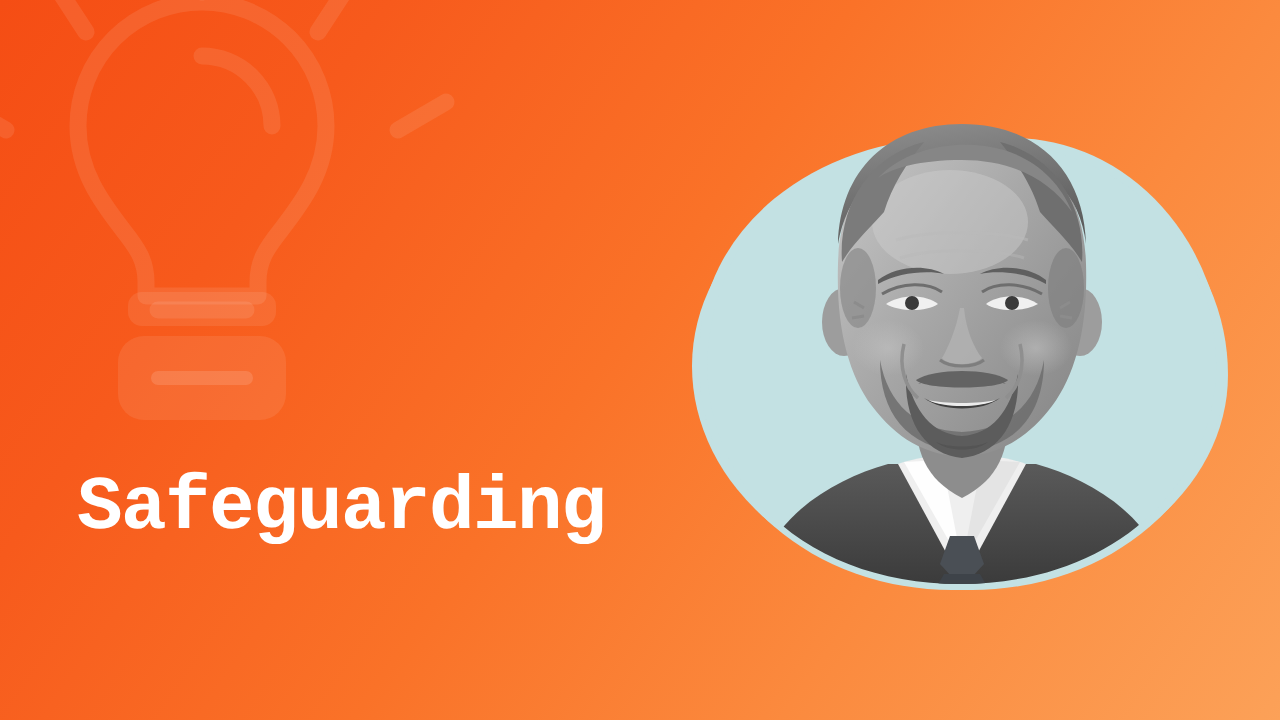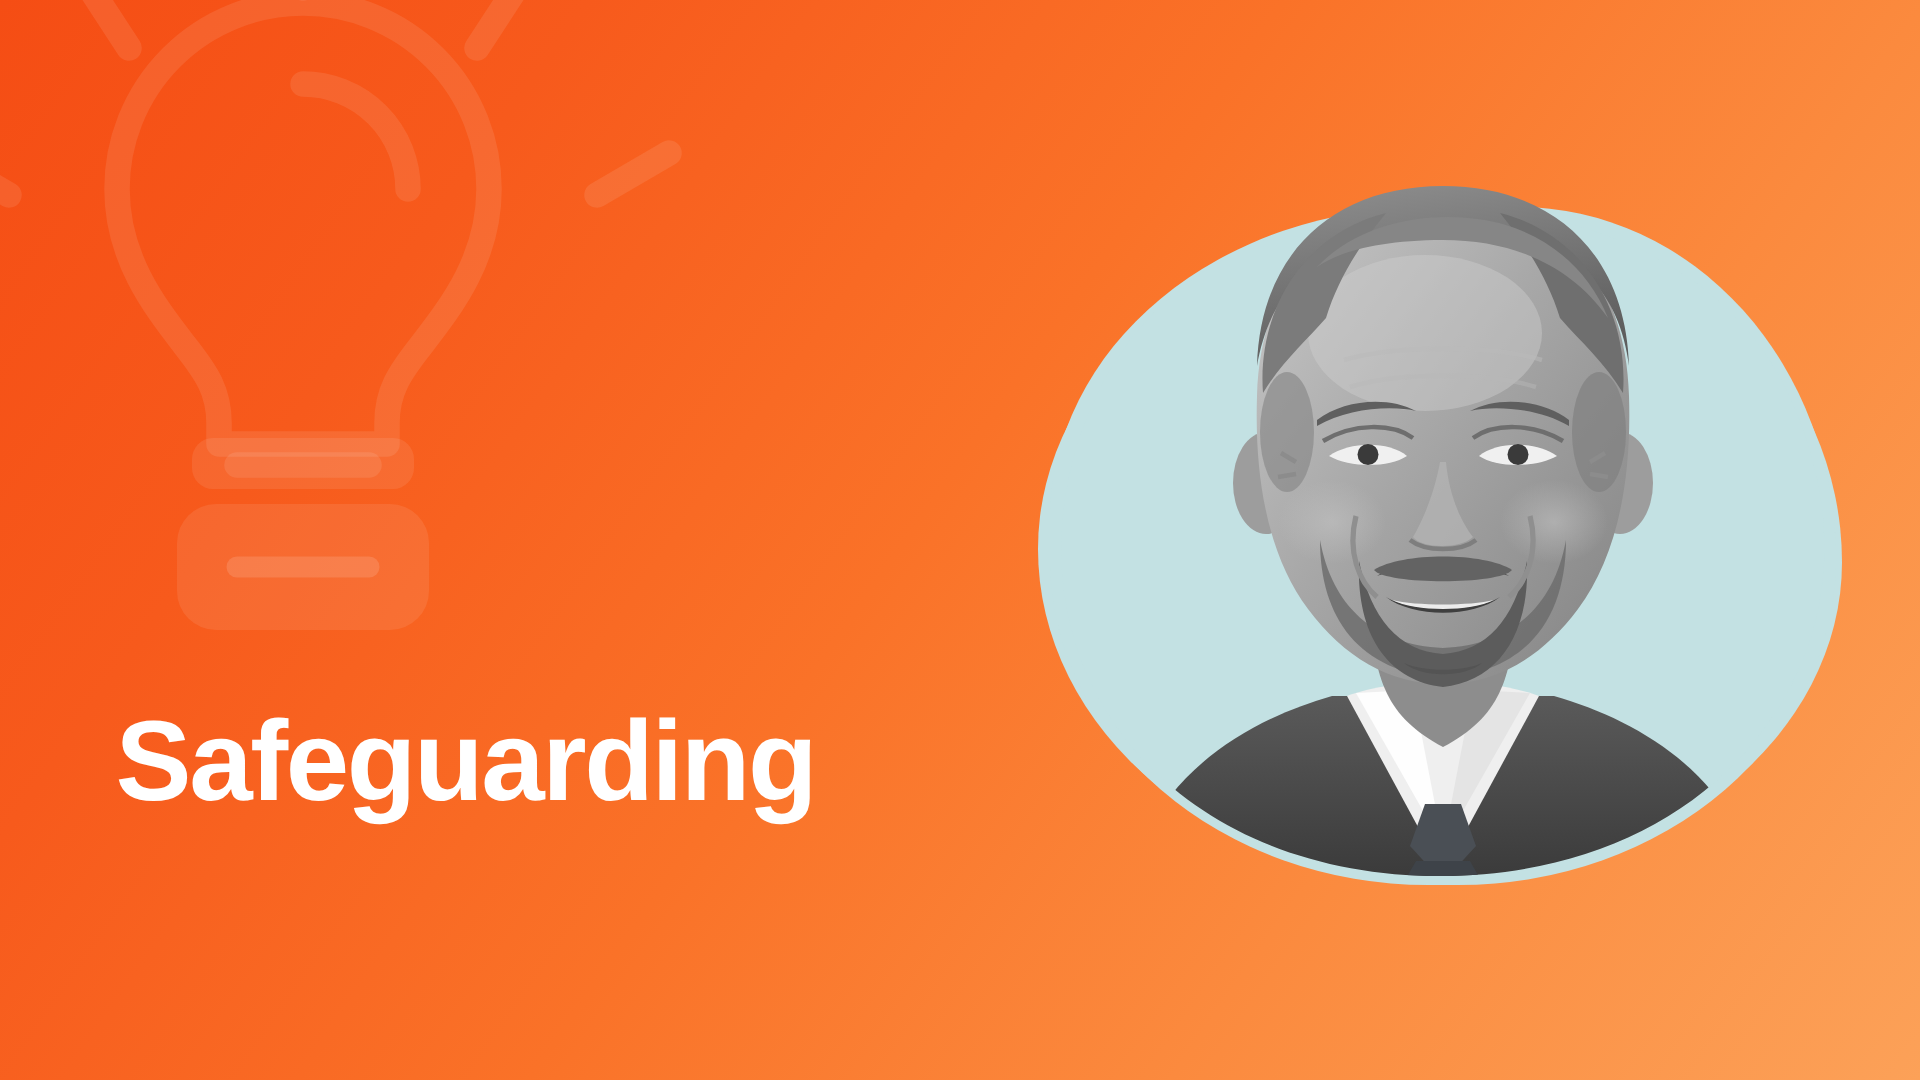--- a/index.html
+++ b/index.html
@@ -31,21 +31,21 @@
   .headline{
     position:absolute;left:77px;top:258px;
     color:#ffffff;
     font-size:76px;
     font-weight:bold;
     line-height:100px;
     letter-spacing:-1.6px;
     white-space:pre;
     text-rendering:geometricPrecision;
   }
-  .headline .ln{display:block;}
+  .headline .ln{display:block;font-family:Liberation Mono, monospace;}
   
   .portrait-wrap{
     position:absolute;left:692px;top:112px;width:540px;height:476px;
   }
   .blob{
     position:absolute;left:0;top:32px;width:536px;height:444px;
     background:#c3e1e3;
     border-radius:52% 46% 50% 50% / 50% 52% 48% 50%;
   }
   .blob2{

